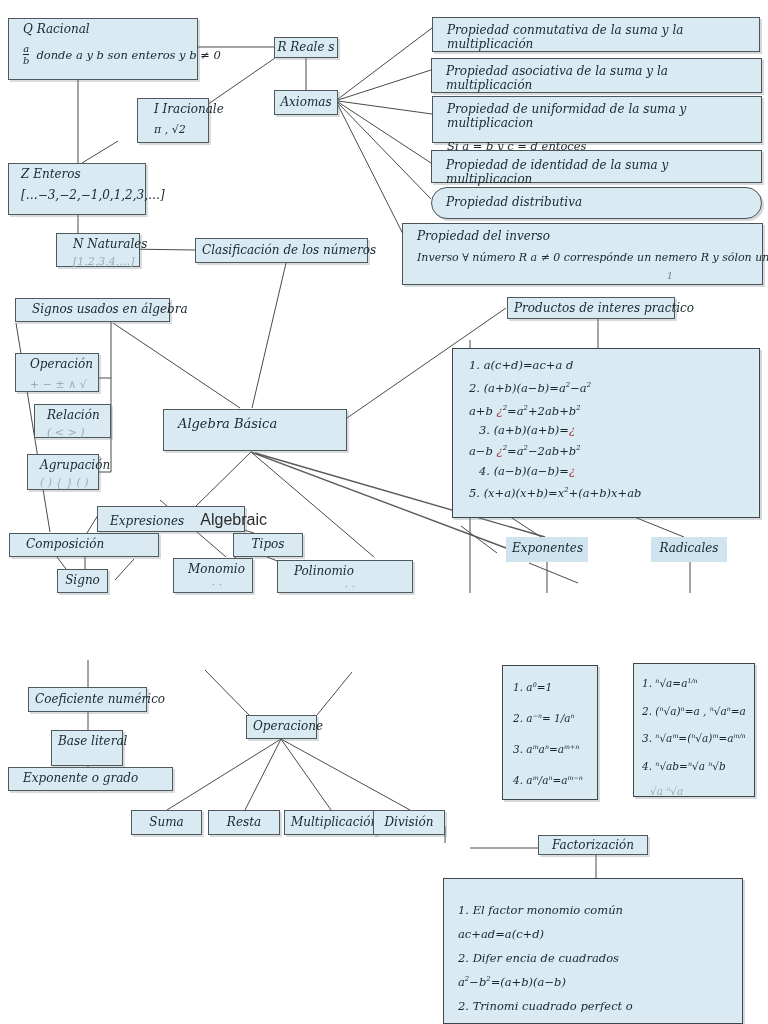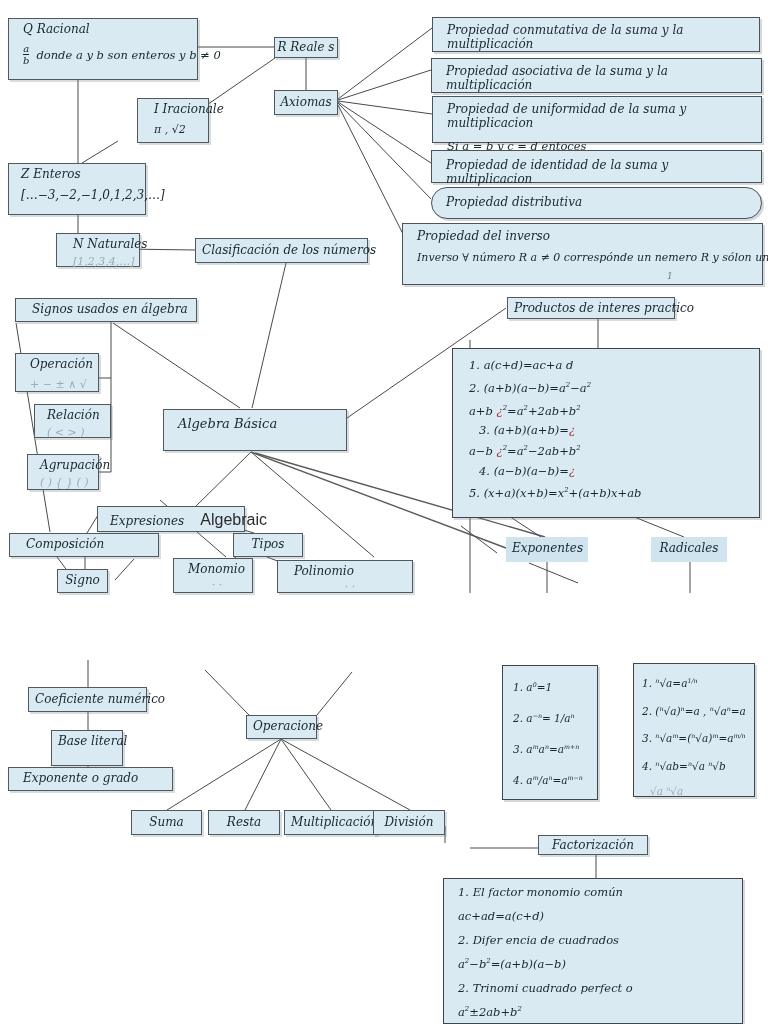--- a/index.html
+++ b/index.html
@@ -132,21 +132,21 @@
 
   <div class="node" style="left:40px;top:233px;width:84px;height:34px;padding-left:16px;margin-left:16px;">
     <div class="t">N Naturales</div>
     <div class="sub faint" style="margin-top:3px;">[1,2,3,4,…]</div>
   </div>
 
   <div class="node c" style="left:195px;top:238px;width:173px;height:25px;padding-top:4px;">
     <div class="t">Clasificación de los números</div>
   </div>
 
-  <div class="node" style="left:15px;top:298px;width:182px;height:24px;padding:3px 6px 3px 16px;">
+  <div class="node" style="left:15px;top:298px;width:155px;height:24px;padding:3px 6px 3px 16px;">
     <div class="t">Signos usados en álgebra</div>
   </div>
 
   <div class="node" style="left:15px;top:353px;width:84px;height:39px;padding-left:14px;">
     <div class="t">Operación</div>
     <div class="sub faint">+  −  ±  ∧  √</div>
   </div>
 
   <div class="node" style="left:22px;top:404px;width:77px;height:34px;padding-left:12px;margin-left:12px;">
     <div class="t">Relación</div>
@@ -251,21 +251,21 @@
     <div class="fl">2. (<sup>n</sup>√a)<sup>n</sup>=a , <sup>n</sup>√a<sup>n</sup>=a</div>
     <div class="fl">3. <sup>n</sup>√a<sup>m</sup>=(<sup>n</sup>√a)<sup>m</sup>=a<sup>m/n</sup></div>
     <div class="fl">4. <sup>n</sup>√ab=<sup>n</sup>√a <sup>n</sup>√b</div>
     <div class="fl faint" style="line-height:22px;padding-left:16px;">√a    <sup>n</sup>√a</div>
   </div>
 
   <div class="node c" style="left:538px;top:835px;width:110px;height:20px;padding-top:2px;">
     <div class="t">Factorización</div>
   </div>
 
-  <div class="bigbox fact" style="left:443px;top:878px;width:300px;height:146px;padding-top:1px;">
+  <div class="bigbox fact" style="left:443px;top:878px;width:300px;height:146px;padding-top:19px;">
     <div class="fl">1. El factor monomio común</div>
     <div class="fl">ac+ad=a(c+d)</div>
     <div class="fl">2. Difer encia de cuadrados</div>
     <div class="fl">a<sup>2</sup>−b<sup>2</sup>=(a+b)(a−b)</div>
     <div class="fl">2. Trinomi cuadrado perfect o</div>
     <div class="fl">a<sup>2</sup>±2ab+b<sup>2</sup></div>
   </div>
 
   <div class="prop" style="left:432px;top:17px;width:328px;height:35px;">
     <div class="t">Propiedad conmutativa de la suma y la multiplicación</div>

